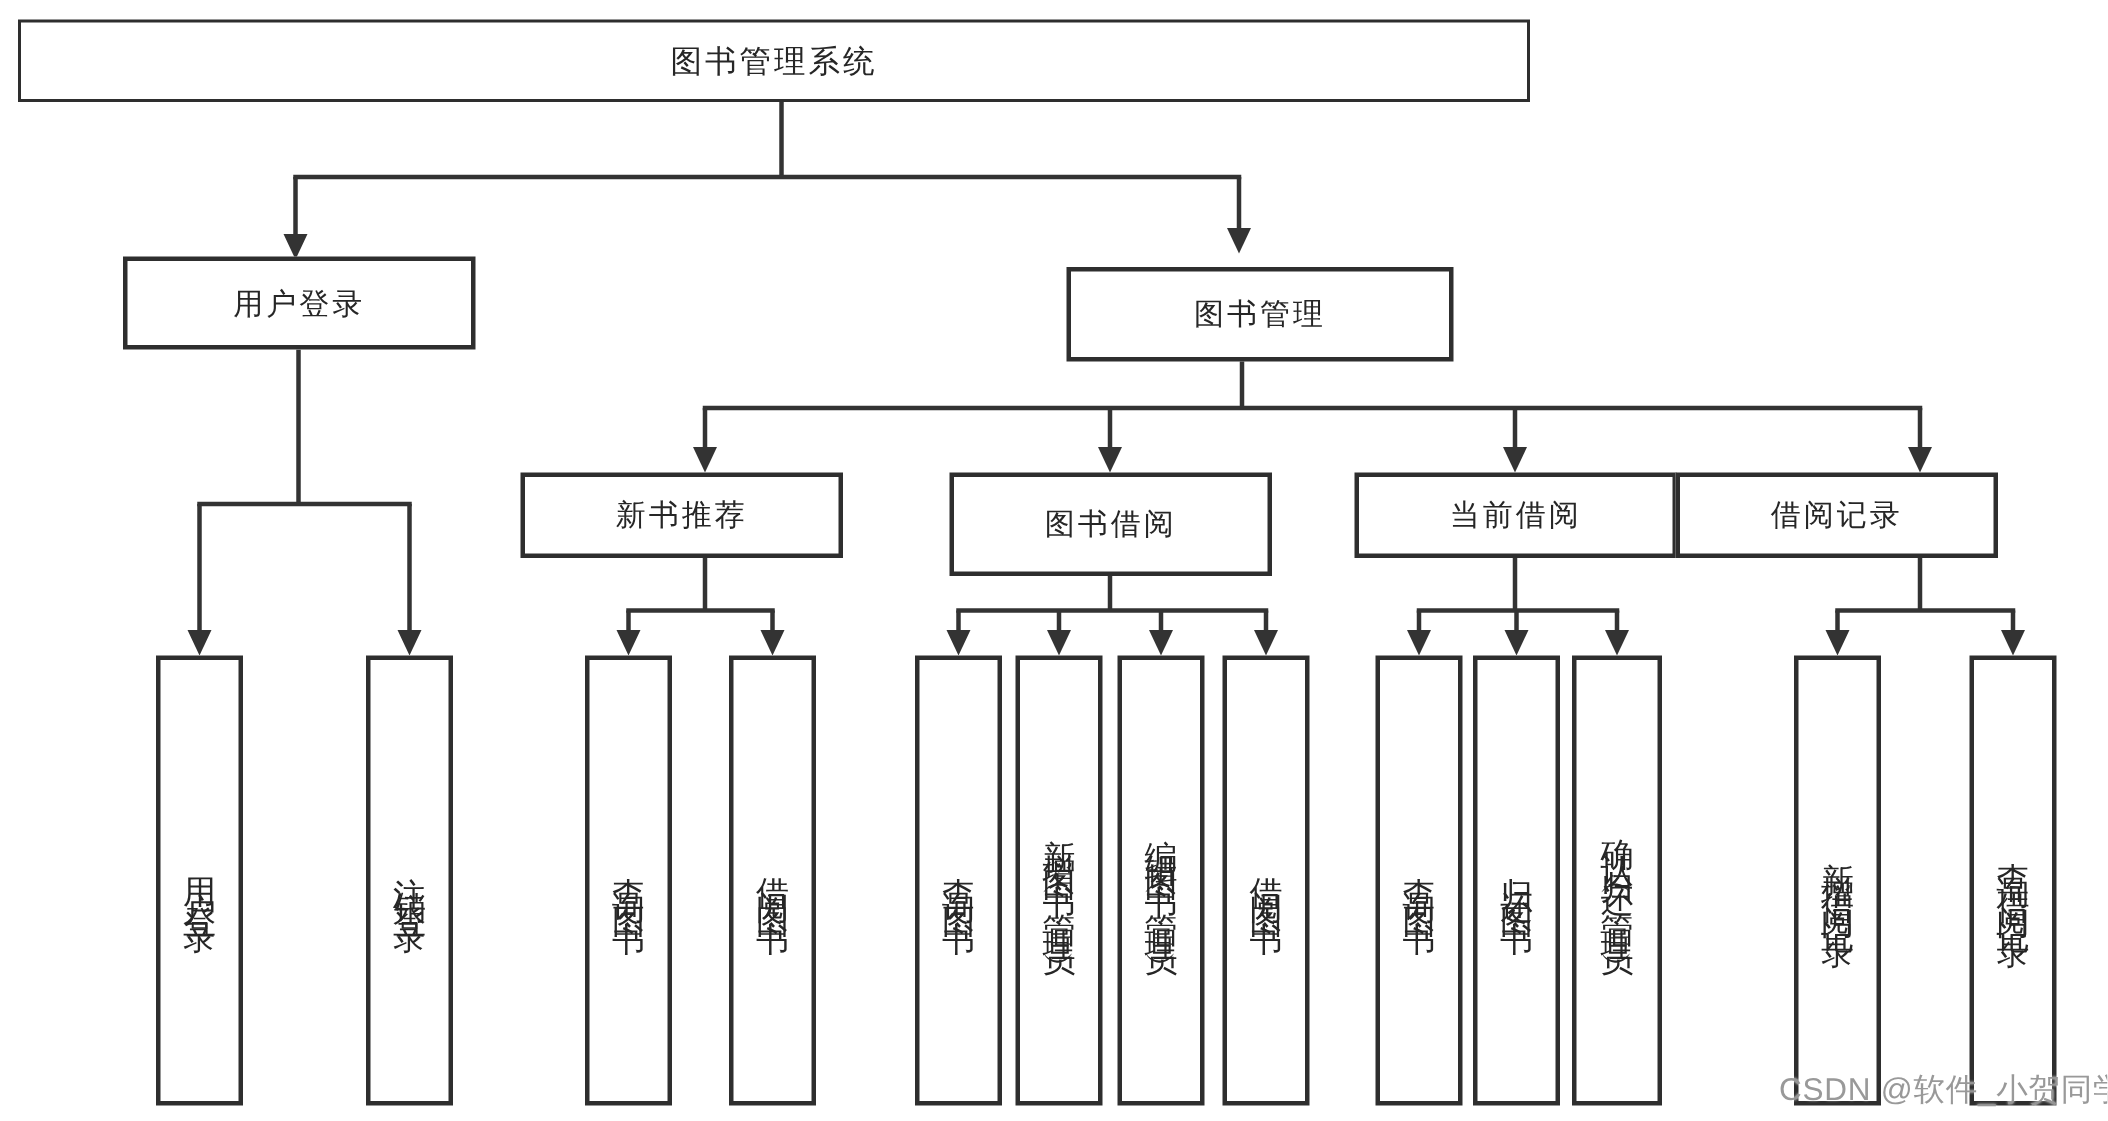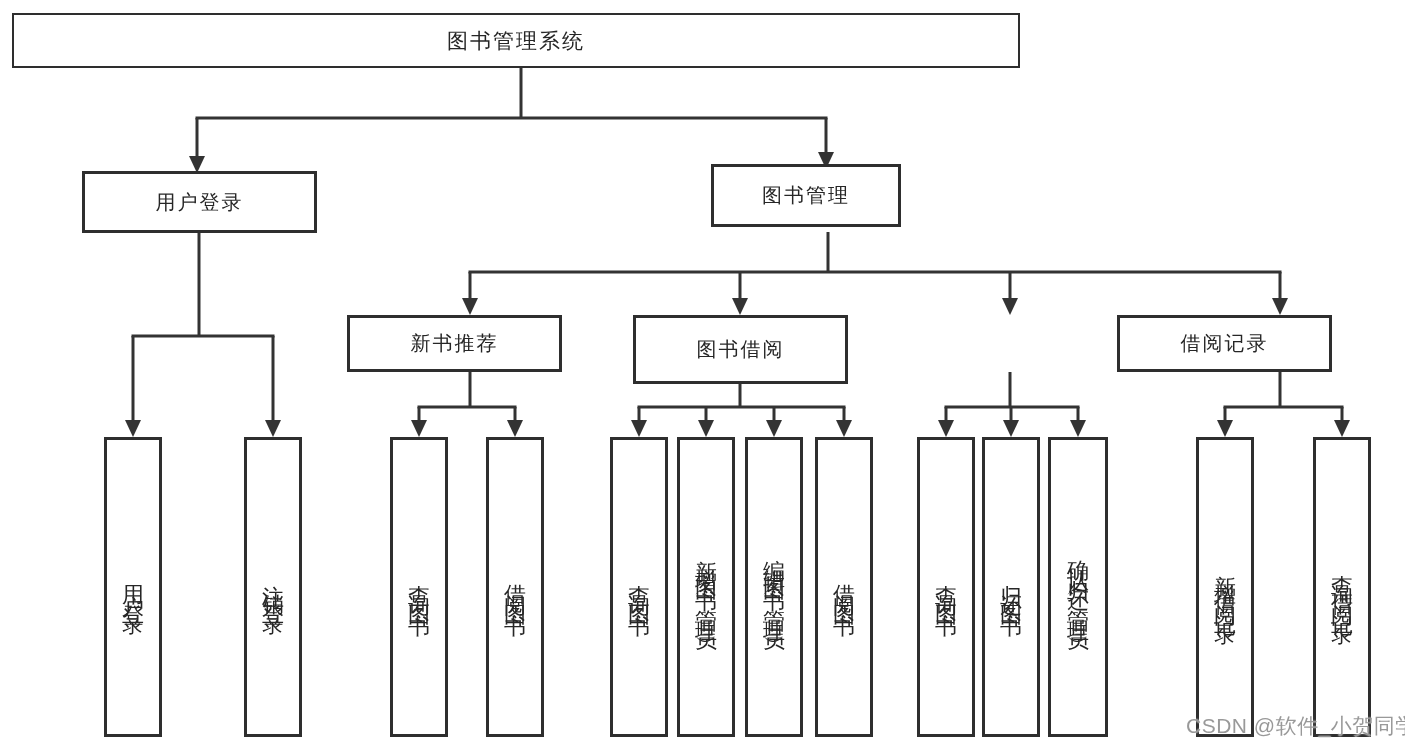--- a/index.html
+++ b/index.html
@@ -133,30 +133,33 @@
     </g>
   </svg>
 
   <div class="node root" style="left:12px;top:13px;width:1008px;height:55px">
     <span>图书管理系统</span>
   </div>
 
   <div class="node" style="left:82px;top:171px;width:235px;height:62px">
     <span>用户登录</span>
   </div>
-  <div class="node" style="left:711px;top:164px;width:190px;height:63px">
+  <div class="node" style="left:711px;top:178px;width:258px;height:63px">
     <span>图书管理</span>
   </div>
 
   <div class="node" style="left:347px;top:315px;width:215px;height:57px">
     <span>新书推荐</span>
   </div>
   <div class="node" style="left:633px;top:315px;width:215px;height:69px">
     <span>图书借阅</span>
   </div>
+  <div class="node" style="left:903px;top:315px;width:215px;height:57px">
+    <span>当前借阅</span>
+  </div>
   <div class="node" style="left:1117px;top:315px;width:215px;height:57px">
     <span>借阅记录</span>
   </div>
 
   <div class="leaf" style="left:104px">
     <span>用户登录</span>
   </div>
   <div class="leaf" style="left:244px">
     <span>注销登录</span>
   </div>

